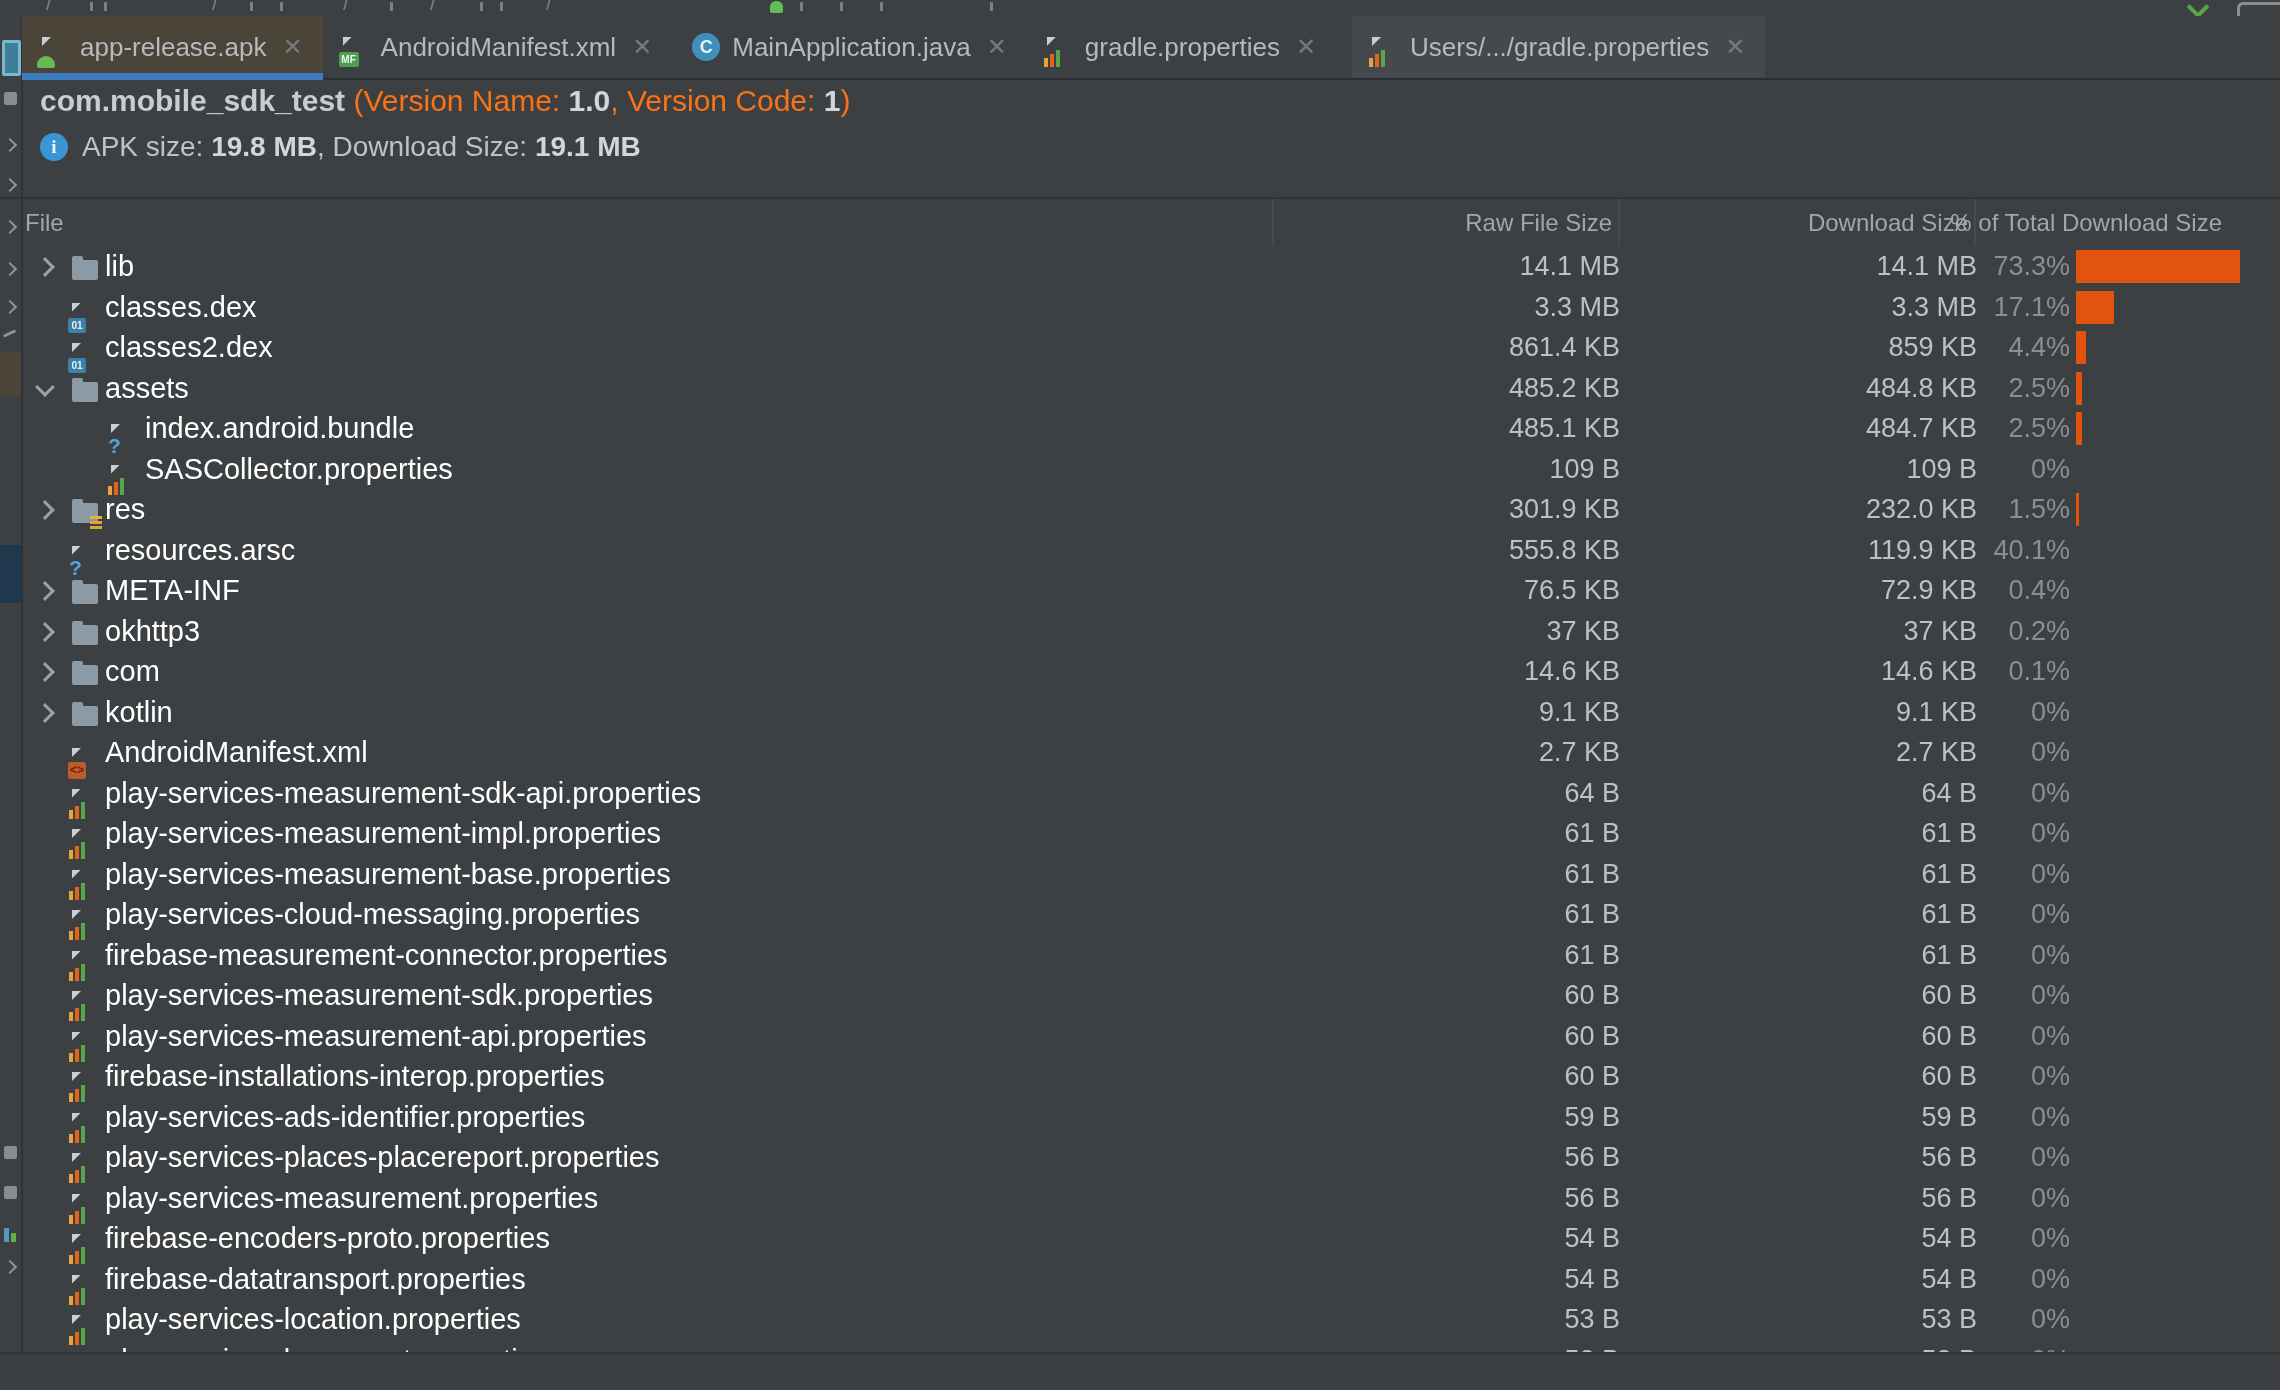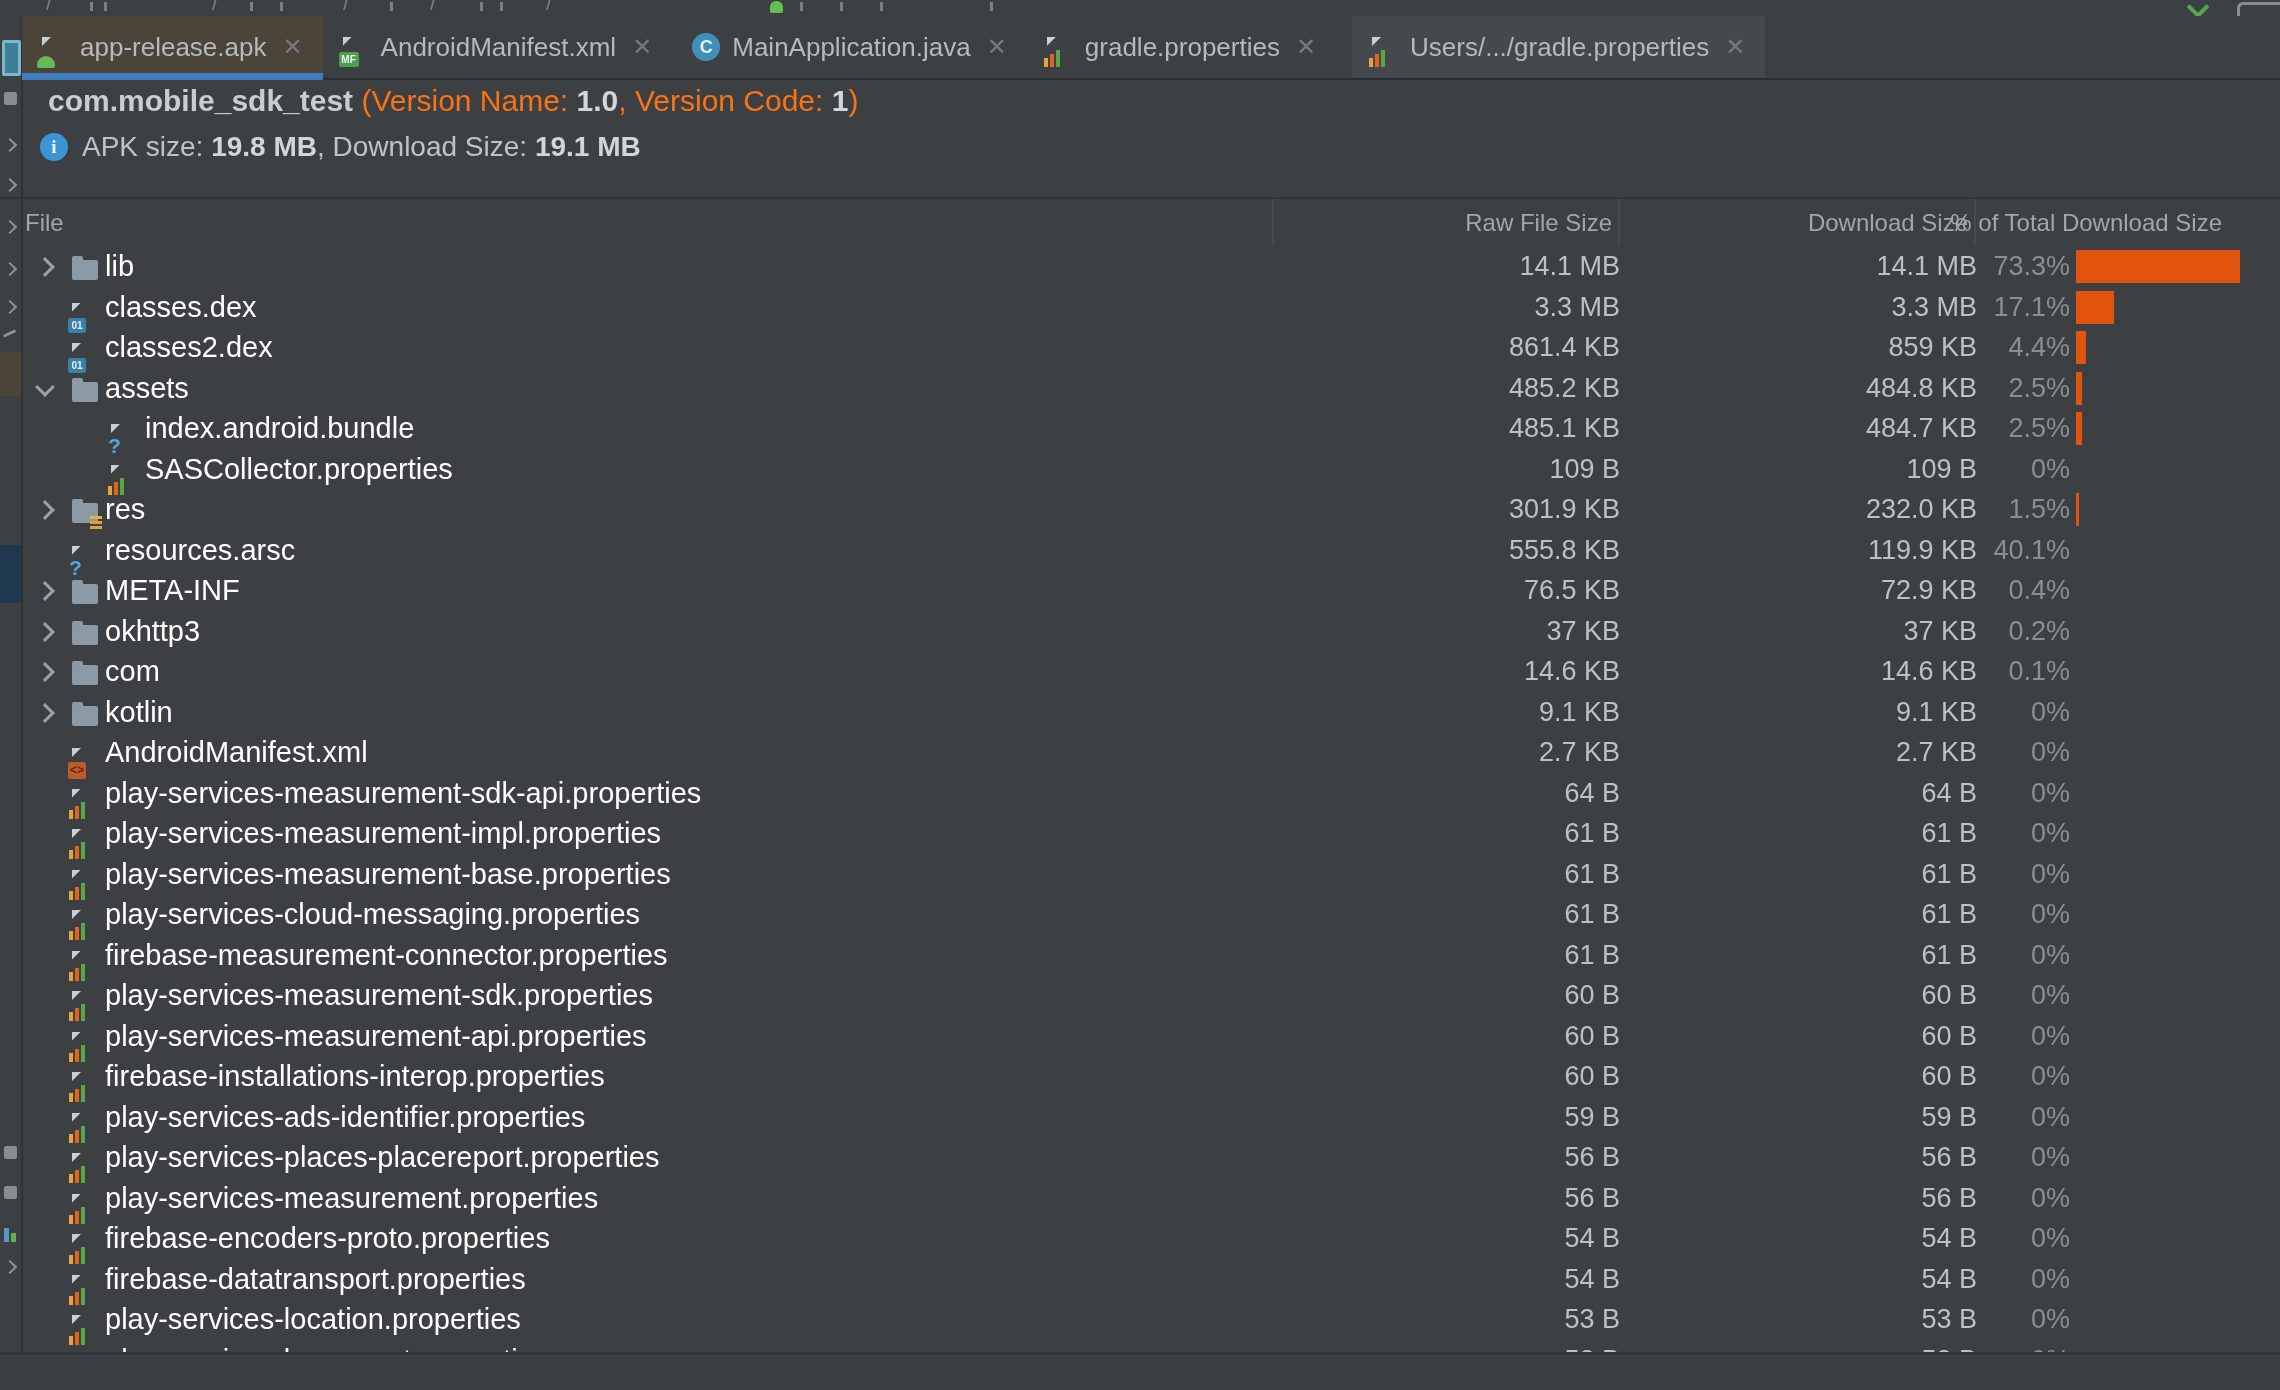--- a/index.html
+++ b/index.html
@@ -55,21 +55,21 @@
   .badge-android{position:absolute;left:-5px;bottom:-5px;width:18px;height:12px;background:#67BA53;border-radius:9px 9px 2px 2px;}
   .class-ic{width:28px;height:28px;border-radius:50%;background:#3F8FBA;color:#E6F3FB;
        font-weight:bold;font-size:18px;line-height:28px;text-align:center;flex:0 0 auto;}
   .fld{position:relative;width:26px;height:20px;background:#8C9AA5;border-radius:2px;flex:0 0 auto;}
   .fld::before{content:"";position:absolute;top:-4px;left:0;width:11px;height:5px;background:#8C9AA5;border-radius:2px 2px 0 0;}
   .rs{position:absolute;right:-4px;width:12px;height:3px;background:#DFA23B;}
   .rs1{bottom:-6px;}.rs2{bottom:-1px;}.rs3{bottom:4px;background:#E8B23F;}
 
   
   .title-line{position:absolute;left:40px;top:84px;font-size:30px;white-space:nowrap;}
-  .title-line .pkg{font-weight:bold;color:#CACDCF;margin-left:8px;}
+  .title-line .pkg{font-weight:bold;color:#CACDCF;}
   .title-line .dim{color:#f97316;}
   .title-line b{color:#D3D6D8;font-weight:bold;}
   .apk-line{position:absolute;left:40px;top:131px;font-size:28px;color:#BFC3C5;white-space:nowrap;display:flex;align-items:center;gap:14px;}
   .apk-line b{color:#D3D6D8;}
   .info-ic{display:inline-block;width:28px;height:28px;border-radius:50%;background:#3B94D4;color:#EAF4FB;
        font-weight:bold;font-size:19px;line-height:28px;text-align:center;font-family:"Liberation Serif",serif;}
   .compare{position:absolute;left:1895px;top:128px;width:384px;height:46px;background:transparent;
        border:2px solid #63686C;border-radius:8px;color:#B4B8BA;font-size:26px;font-family:"Liberation Sans",sans-serif;
        text-align:center;line-height:42px;white-space:nowrap;overflow:hidden;}
   .hdr-div{position:absolute;left:0;top:197px;width:2280px;height:2px;background:#303437;}

